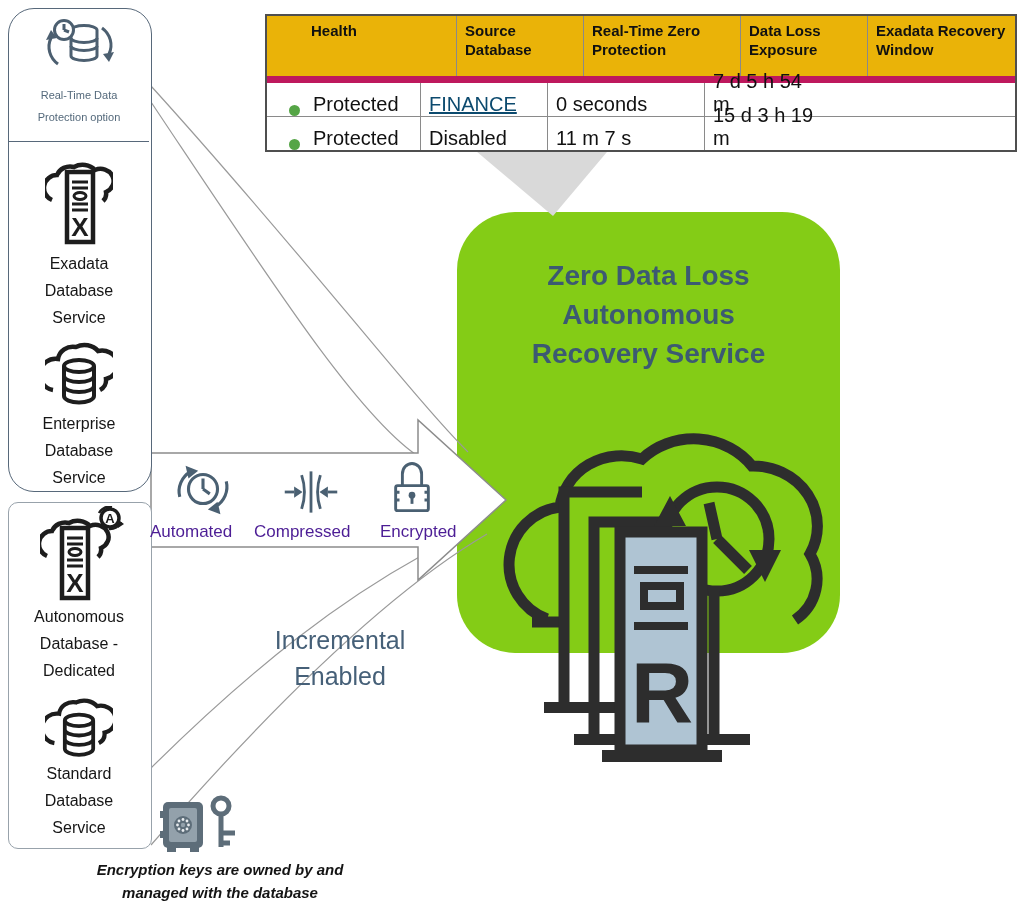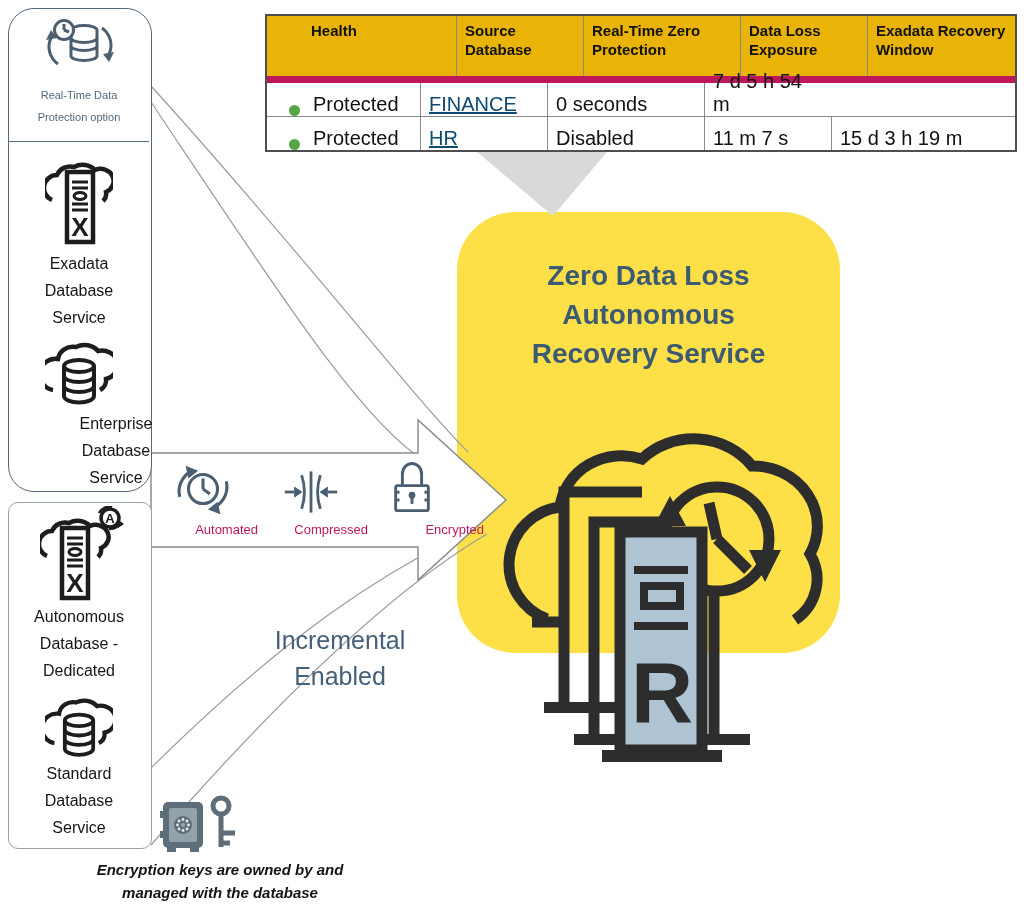--- a/index.html
+++ b/index.html
@@ -28,27 +28,27 @@
   .boxB{position:absolute;left:8px;top:502px;width:142px;height:345px;
         border:1px solid #98a2ab;border-radius:10px;background:#fff;z-index:3;}
   .sep{position:absolute;left:9px;top:141px;width:140px;height:0;
        border-top:1.5px solid #57687a;z-index:4;}
   .srcLabel{position:absolute;width:142px;left:8px;text-align:center;
             font-size:16px;line-height:27px;color:#161616;z-index:4;}
   .rtLabel{position:absolute;left:10px;top:84px;width:138px;text-align:center;
            font-size:11px;line-height:22px;color:#54697b;z-index:4;}
   .iconWrap{position:absolute;z-index:4;}
   
-  .pipeLabel{position:absolute;top:522px;text-align:right;font-size:13px;
-             color:#be185d;z-index:4;}
+  .pipeLabel{position:absolute;top:522px;text-align:left;font-size:17px;
+             color:#4c1d95;z-index:4;}
   .increment{position:absolute;left:240px;top:622px;width:200px;text-align:center;
              font-size:25px;line-height:36px;color:#466078;z-index:4;}
   
   .svcBox{position:absolute;left:457px;top:212px;width:383px;height:441px;
-          background:#fde047;border-radius:58px;z-index:1;}
+          background:#84cc16;border-radius:58px;z-index:1;}
   .svcTitle{position:absolute;left:0;top:44px;width:100%;text-align:center;
             font-size:28px;line-height:39px;font-weight:bold;color:#3c5a72;}
   .svcIcon{position:absolute;left:45px;top:192px;}
   
   .footnote{position:absolute;left:70px;top:858px;width:300px;text-align:center;
             font-size:15px;line-height:23px;font-weight:bold;font-style:italic;
             color:#141414;z-index:4;}
   svg{display:block;}
 </style>
 </head>
@@ -126,23 +126,20 @@
         <span class="dblink">FINANCE</span>
       </div>
       <div class="td">0 seconds</div>
       <div class="td">7 d 5 h 54 m</div>
     </div>
     <div class="tr">
       <div class="td">
         <span class="dot"></span>
         <span>Protected</span>
       </div>
-      <div class="td">
-        <span class="dblink">HR</span>
-      </div>
       <div class="td">Disabled</div>
       <div class="td">11 m 7 s</div>
       <div class="td">15 d 3 h 19 m</div>
     </div>
   </div>
 
   <div class="boxA"></div>
   <div class="boxB"></div>
   <div class="sep"></div>
 
@@ -178,21 +175,21 @@
 Service</div>
 
   <svg class="iconWrap" style="left:45px;top:336px;" width="68" height="74" viewBox="0 0 68 74">
     <path d="M8,54 A 14,14 0 0 1 13,23 A 15,14 0 0 1 31,11 A 17,15 0 0 1 53,15 A 14,13 0 0 1 61,43 A 11,11 0 0 1 55,54" fill="none" stroke="#1d1d1d" stroke-width="4.5"></path>
     <path d="M19,30 V60 A 15,6.5 0 0 0 49,60 V30" fill="#fff" stroke="#1d1d1d" stroke-width="4"></path>
     <g fill="none" stroke="#1d1d1d" stroke-width="4">
       <ellipse cx="34" cy="30" rx="15" ry="6"></ellipse>
       <path d="M19,40 A 15,6 0 0 0 49,40 M19,50 A 15,6 0 0 0 49,50"></path>
     </g>
   </svg>
-  <div class="srcLabel ml" style="top:410px;padding-left:37px;">Enterprise
+  <div class="srcLabel ml" style="top:410px;">Enterprise
 Database
 Service</div>
 
   <svg class="iconWrap" style="left:40px;top:506px;" width="84" height="98" viewBox="0 0 84 98">
     <path d="M7,50 A 13,13 0 0 1 12,25 A 14,13 0 0 1 29,17 A 16,14 0 0 1 50,20 A 13,12 0 0 1 61,42 A 10,10 0 0 1 58,51" fill="none" stroke="#1d1d1d" stroke-width="4.5"></path>
     <rect x="22" y="22" width="26" height="70" fill="#fff" stroke="#1d1d1d" stroke-width="4.5"></rect>
     <g fill="none" stroke="#1d1d1d" stroke-width="3">
       <path d="M27,32 H43 M27,38 H43"></path>
       <ellipse cx="35" cy="46" rx="6" ry="3.5"></ellipse>
       <path d="M27,54 H43 M27,60 H43"></path>

